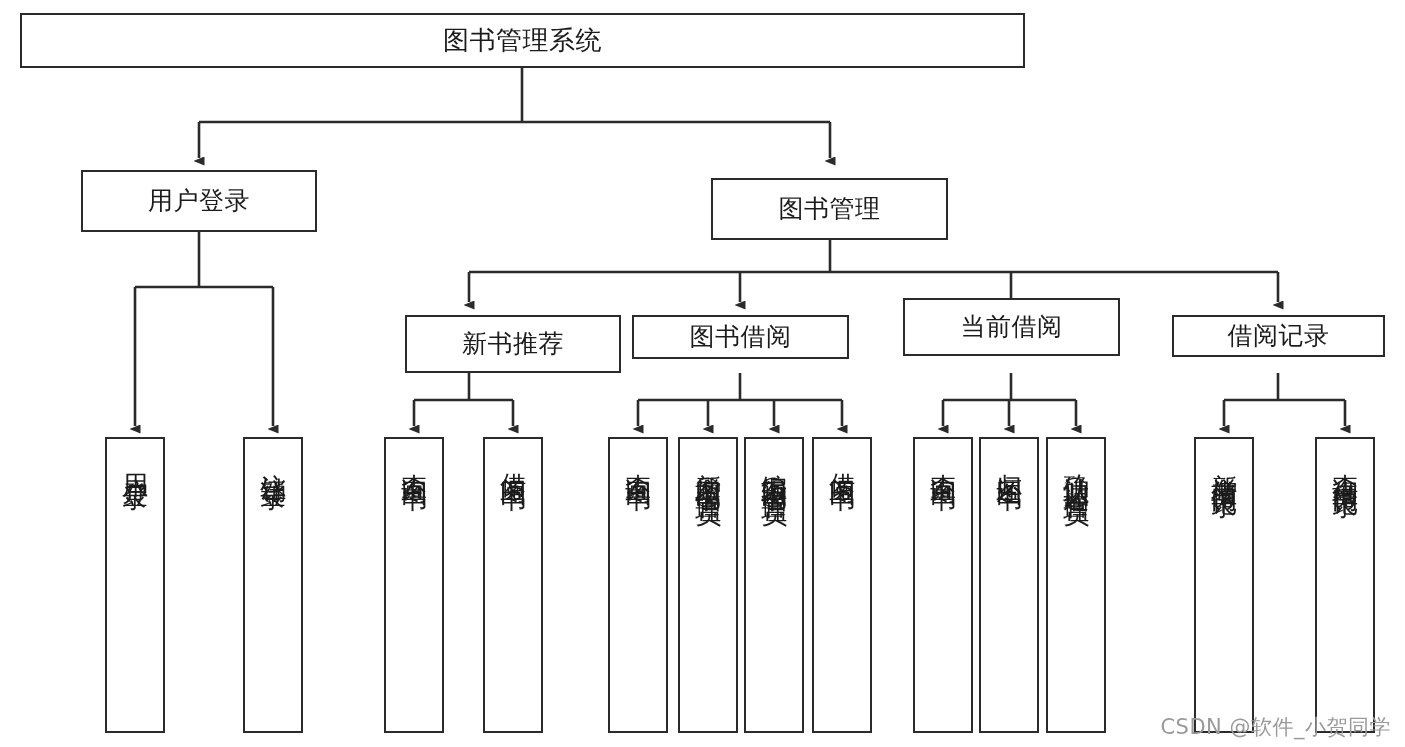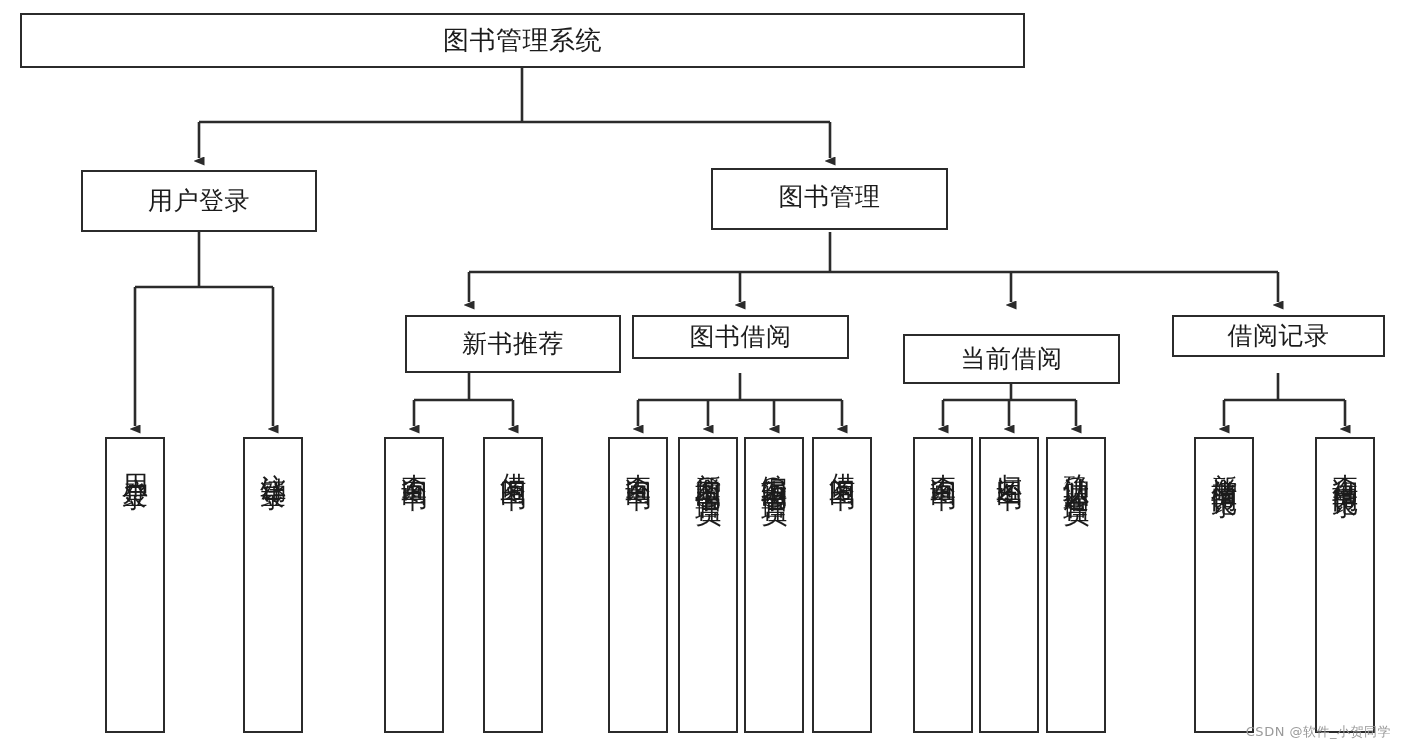--- a/index.html
+++ b/index.html
@@ -58,21 +58,21 @@
     text-orientation: upright;
     font-size: 26px;
     line-height: 1.05;
     letter-spacing: 4px;
     white-space: nowrap;
   }
   #watermark {
     position: absolute;
     right: 14px;
     bottom: 6px;
-    font-size: 13px;
+    font-size: 21px;
     color: #9a9a9a;
     white-space: nowrap;
     letter-spacing: 0.5px;
   }
 </style>
 </head>
 <body>
 
 <div id="canvas">
 
@@ -126,31 +126,31 @@
     </g>
   </svg>
 
   <div class="node h-node root" style="left:20px; top:13px; width:1005px; height:55px;">
     <span class="label">图书管理系统</span>
   </div>
 
   <div class="node h-node" style="left:81px; top:170px; width:236px; height:62px;">
     <span class="label">用户登录</span>
   </div>
-  <div class="node h-node" style="left:711px; top:168px; width:237px; height:62px;font-family:Liberation Mono, monospace;">
+  <div class="node h-node" style="left:711px; top:178px; width:237px; height:62px;">
     <span class="label">图书管理</span>
   </div>
 
   <div class="node h-node" style="left:361px; top:315px; width:216px; height:58px;margin-left:44px;">
     <span class="label">新书推荐</span>
   </div>
   <div class="node h-node" style="left:632px; top:315px; width:217px; height:44px;">
     <span class="label">图书借阅</span>
   </div>
-  <div class="node h-node" style="left:903px; top:334px; width:217px; height:50px;">
+  <div class="node h-node" style="left:903px; top:298px; width:217px; height:58px;">
     <span class="label">当前借阅</span>
   </div>
   <div class="node h-node" style="left:1172px; top:315px; width:213px; height:42px;">
     <span class="label">借阅记录</span>
   </div>
 
   <div class="node v-node" style="left:105px; top:437px; width:60px; height:296px;">
     <span class="label">用户登录</span>
   </div>
   <div class="node v-node" style="left:243px; top:437px; width:60px; height:296px;">

